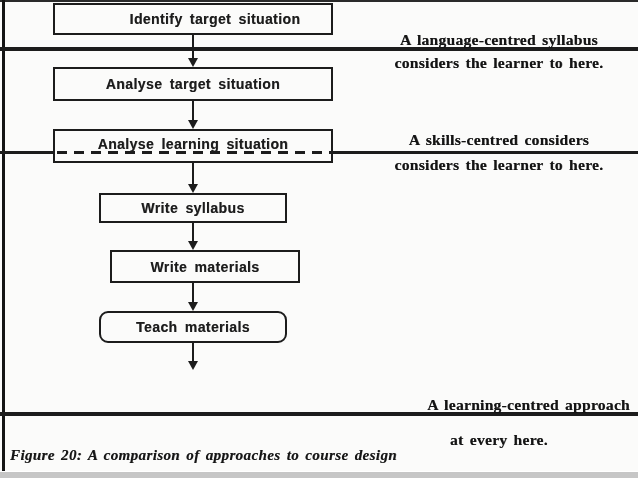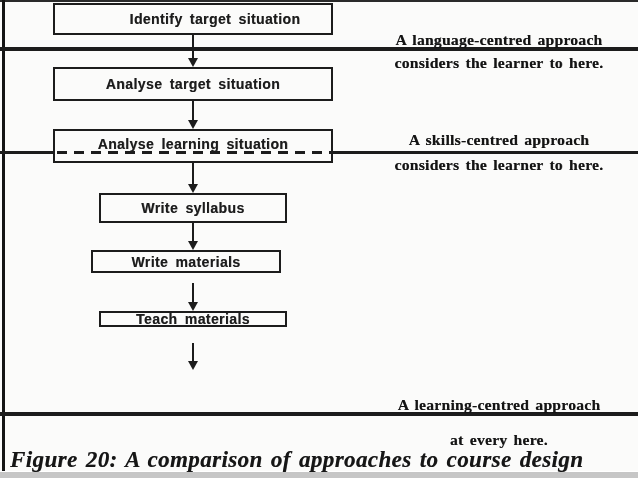--- a/index.html
+++ b/index.html
@@ -32,22 +32,22 @@
     display:flex;align-items:center;justify-content:center;
     font-weight:bold;font-size:14px;color:var(--ink);
     letter-spacing:.4px;word-spacing:3px;
     text-shadow:0.3px 0.3px 0.4px rgba(0,0,0,.5);
     z-index:2;
   }
   .b1{left:53px;top:3px;width:280px;height:32px;padding-left:44px;}
   .b2{left:53px;top:67px;width:280px;height:34px;}
   .b3{left:53px;top:129px;width:280px;height:34px;align-items:flex-start;padding-top:5px;}
   .b4{left:99px;top:193px;width:188px;height:30px;}
-  .b5{left:91px;top:250px;width:190px;height:23px;}
-  .b6{left:99px;top:311px;width:188px;height:16px;}
+  .b5{left:110px;top:250px;width:190px;height:33px;}
+  .b6{left:99px;top:311px;width:188px;height:32px;border-radius:9px;}
   .b7{left:30px;top:370px;width:327px;height:33px;}
 
   
   .arrow{
     position:absolute;left:187px;width:12px;
     display:flex;flex-direction:column;align-items:center;
     z-index:3;
   }
   .arrow .shaft{width:2.5px;flex:1;background:var(--ink);}
   .arrow .head{
@@ -81,28 +81,28 @@
     font-family:"Liberation Serif","DejaVu Serif",serif;
     font-weight:bold;font-size:15.5px;color:#141414;
     letter-spacing:.3px;word-spacing:2px;white-space:nowrap;
     text-shadow:0.3px 0.3px 0.5px rgba(0,0,0,.55);
     z-index:5;
   }
   .ann1a{top:31px;}
   .ann1b{top:54px;}
   .ann2a{top:131px;}
   .ann2b{top:156px;}
-  .ann3a{top:396px;}
+  .ann3a{top:396px;text-align:right;}
   .ann3b{top:418px;}
   .ann3c{top:431px;}
 
   .caption{
     position:absolute;left:10px;top:447px;width:620px;
     font-family:"Liberation Serif","DejaVu Serif",serif;
-    font-weight:bold;font-style:italic;font-size:23px;color:#161616;
+    font-weight:bold;font-style:italic;font-size:15px;color:#161616;
     letter-spacing:.4px;word-spacing:2px;
     text-shadow:0.3px 0.3px 0.5px rgba(0,0,0,.5);
     z-index:5;
   }
 </style>
 </head>
 <body>
 
 <div class="canvas">
 
@@ -140,24 +140,24 @@
       <div class="shaft"></div>
       <div class="head"></div>
     </div>
 
   <div class="rule r1"></div>
   <div class="rule r2a"></div>
   <div class="rule r2b"></div>
   <div class="rule r2c"></div>
   <div class="rule r3"></div>
 
-  <div class="ann ann1a">A language-centred approach</div>
+  <div class="ann ann1a">A language-centred syllabus</div>
   <div class="ann ann1b">considers the learner to here.</div>
 
-  <div class="ann ann2a">A skills-centred approach</div>
+  <div class="ann ann2a">A skills-centred considers</div>
   <div class="ann ann2b">considers the learner to here.</div>
 
   <div class="ann ann3a">A learning-centred approach</div>
   <div class="ann ann3c">at every here.</div>
 
   <div class="caption">Figure 20: A comparison of approaches to course design</div>
 
   <div class="bottom-strip"></div>
 </div>
 

